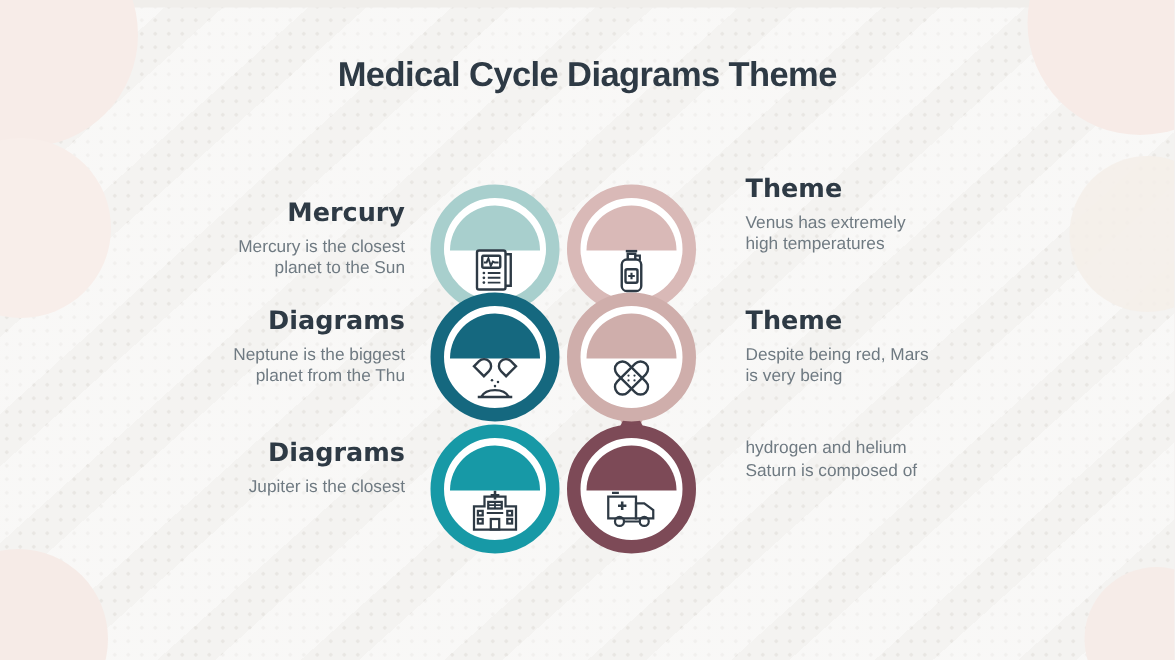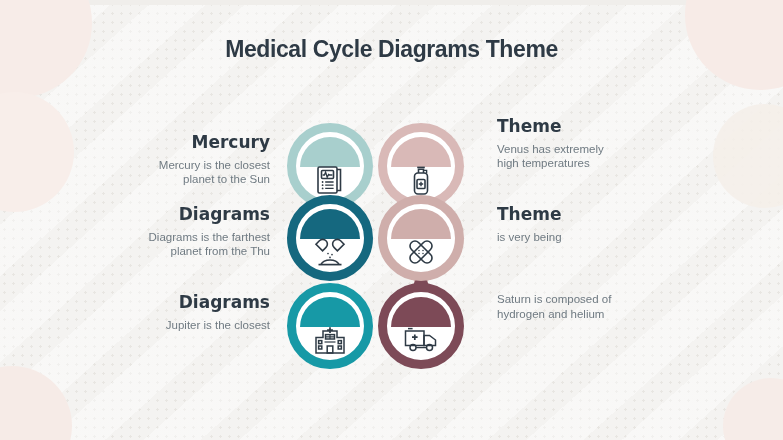--- a/index.html
+++ b/index.html
@@ -166,21 +166,21 @@
             <path d="M15.5 6.4 H18.6 V9.6" stroke-width="1.4"></path>
           </svg>
         </div>
       </div>
     </div>
 
     <div class="row row-1">
 
       <div class="txt txt-left">
         <div class="h">Diagrams</div>
-        <div class="p">Diagrams is the farthest</div>
+        <div class="p">Neptune is the biggest</div>
         <div class="p">planet from the Thu</div>
       </div>
 
       <div class="pin pin-left up" id="pin2">
         <div class="tail" style="background: rgb(21, 104, 127);"></div>
         <div class="ring" style="border-color: rgb(21, 104, 127);"></div>
         <div class="dome" style="background: rgb(21, 104, 127);"></div>
         <div class="glyph">
           <svg width="34" height="30" viewBox="0 0 34 30" fill="none" stroke="#2e3a45" stroke-width="1.6">
             <path d="M10.5 3.8 a4.6 4.6 0 0 1 0 6.6 l-3.4 3.4 -6.6 -6.6 3.4 -3.4 a4.6 4.6 0 0 1 6.6 0z" transform="translate(2.5,0)"></path>
@@ -261,21 +261,22 @@
   </div>
 
   <div style="position:absolute;left:497px;top:116px;width:205px;" class="txt">
     <div class="h">Theme</div>
     <div class="p">Venus has extremely</div>
     <div class="p">high temperatures</div>
   </div>
 
   <div style="position:absolute;left:497px;top:204px;width:205px;" class="txt">
     <div class="h">Theme</div>
+    <div class="p">Despite being red, Mars</div>
     <div class="p">is very being</div>
   </div>
 
   <div style="position:absolute;left:497px;top:292px;width:205px;" class="txt">
+    <div class="p">hydrogen and helium</div>
     <div class="p">Saturn is composed of</div>
-    <div class="p">hydrogen and helium</div>
   </div>
 
 </div>
 
 </body></html>

